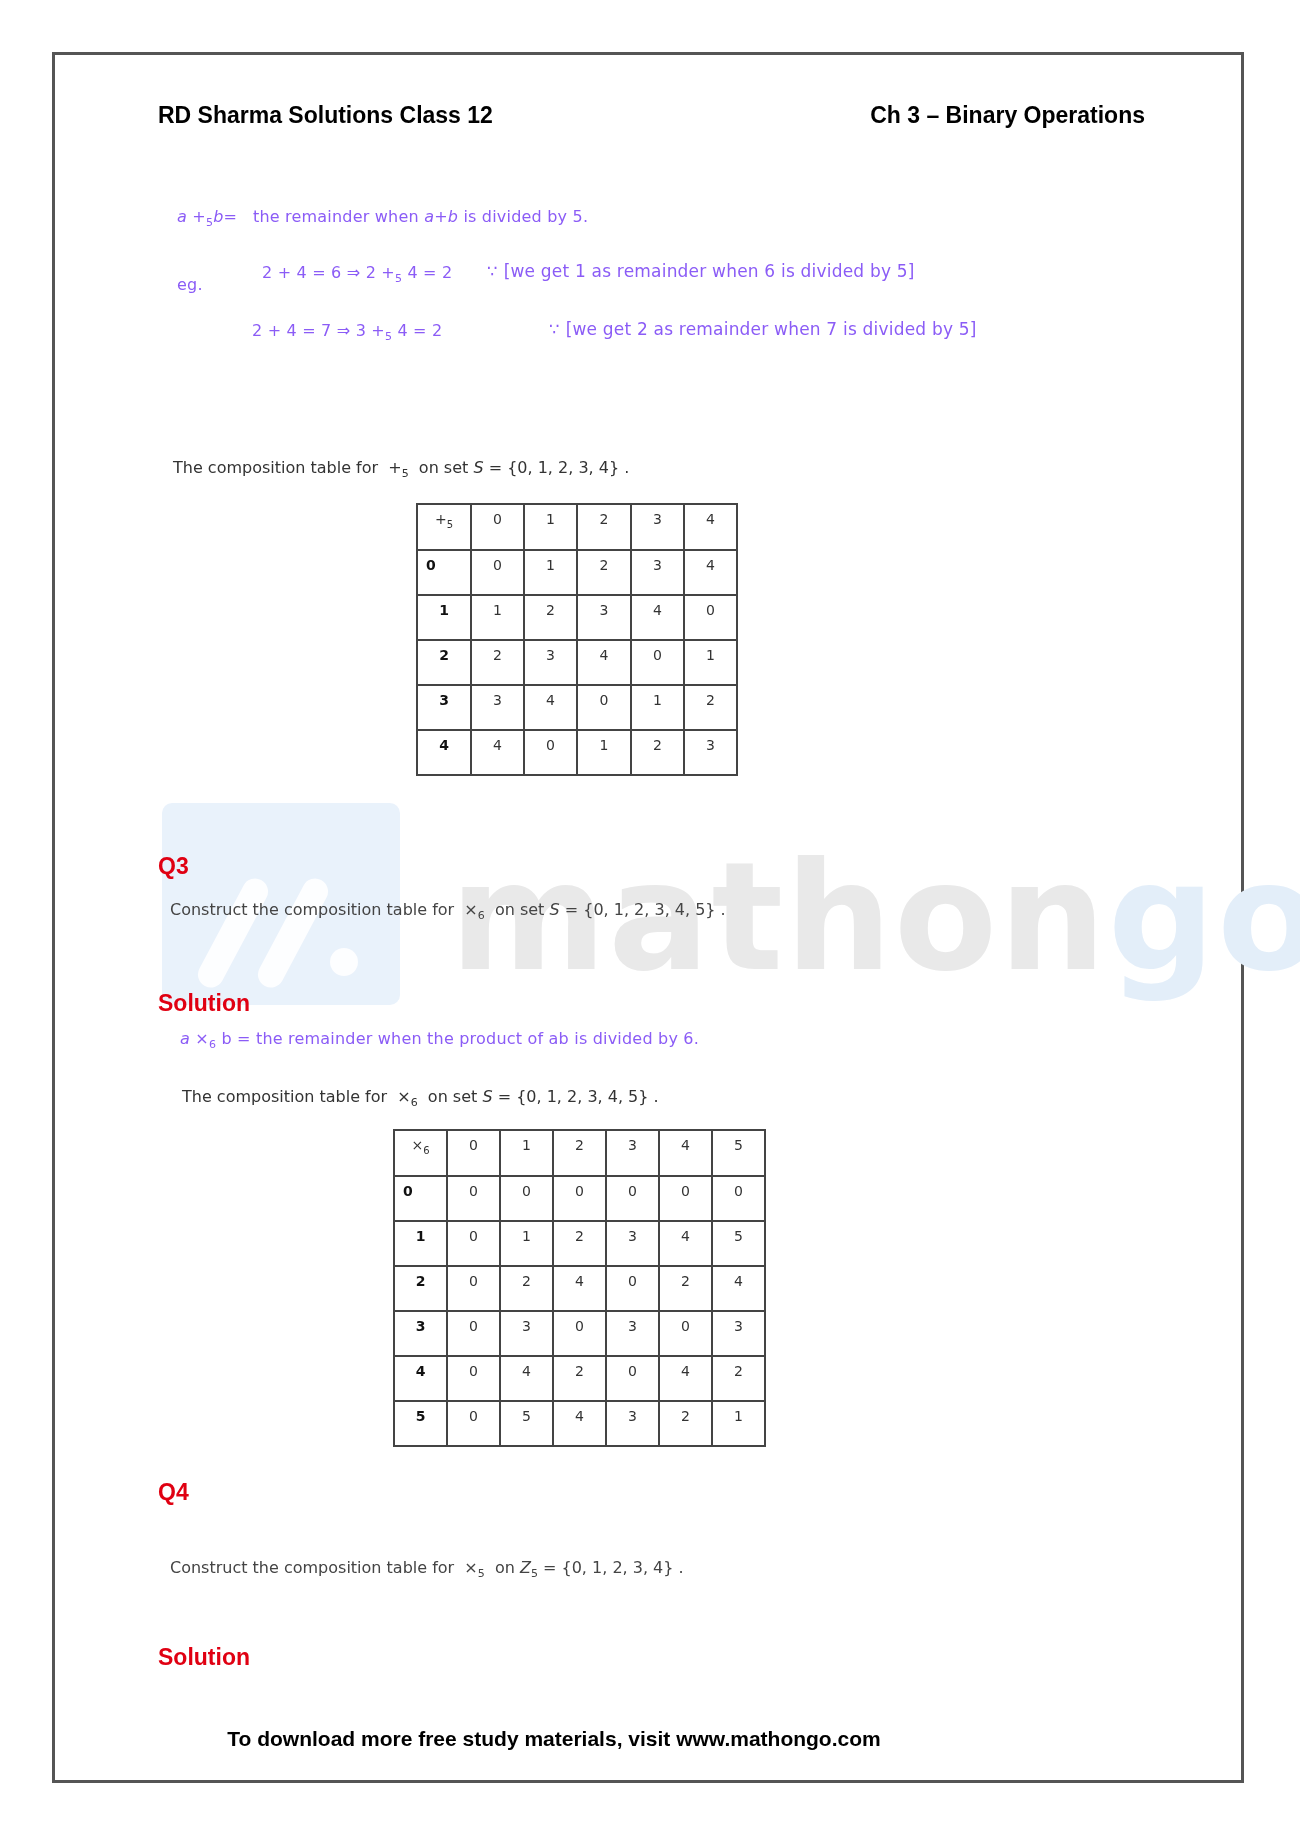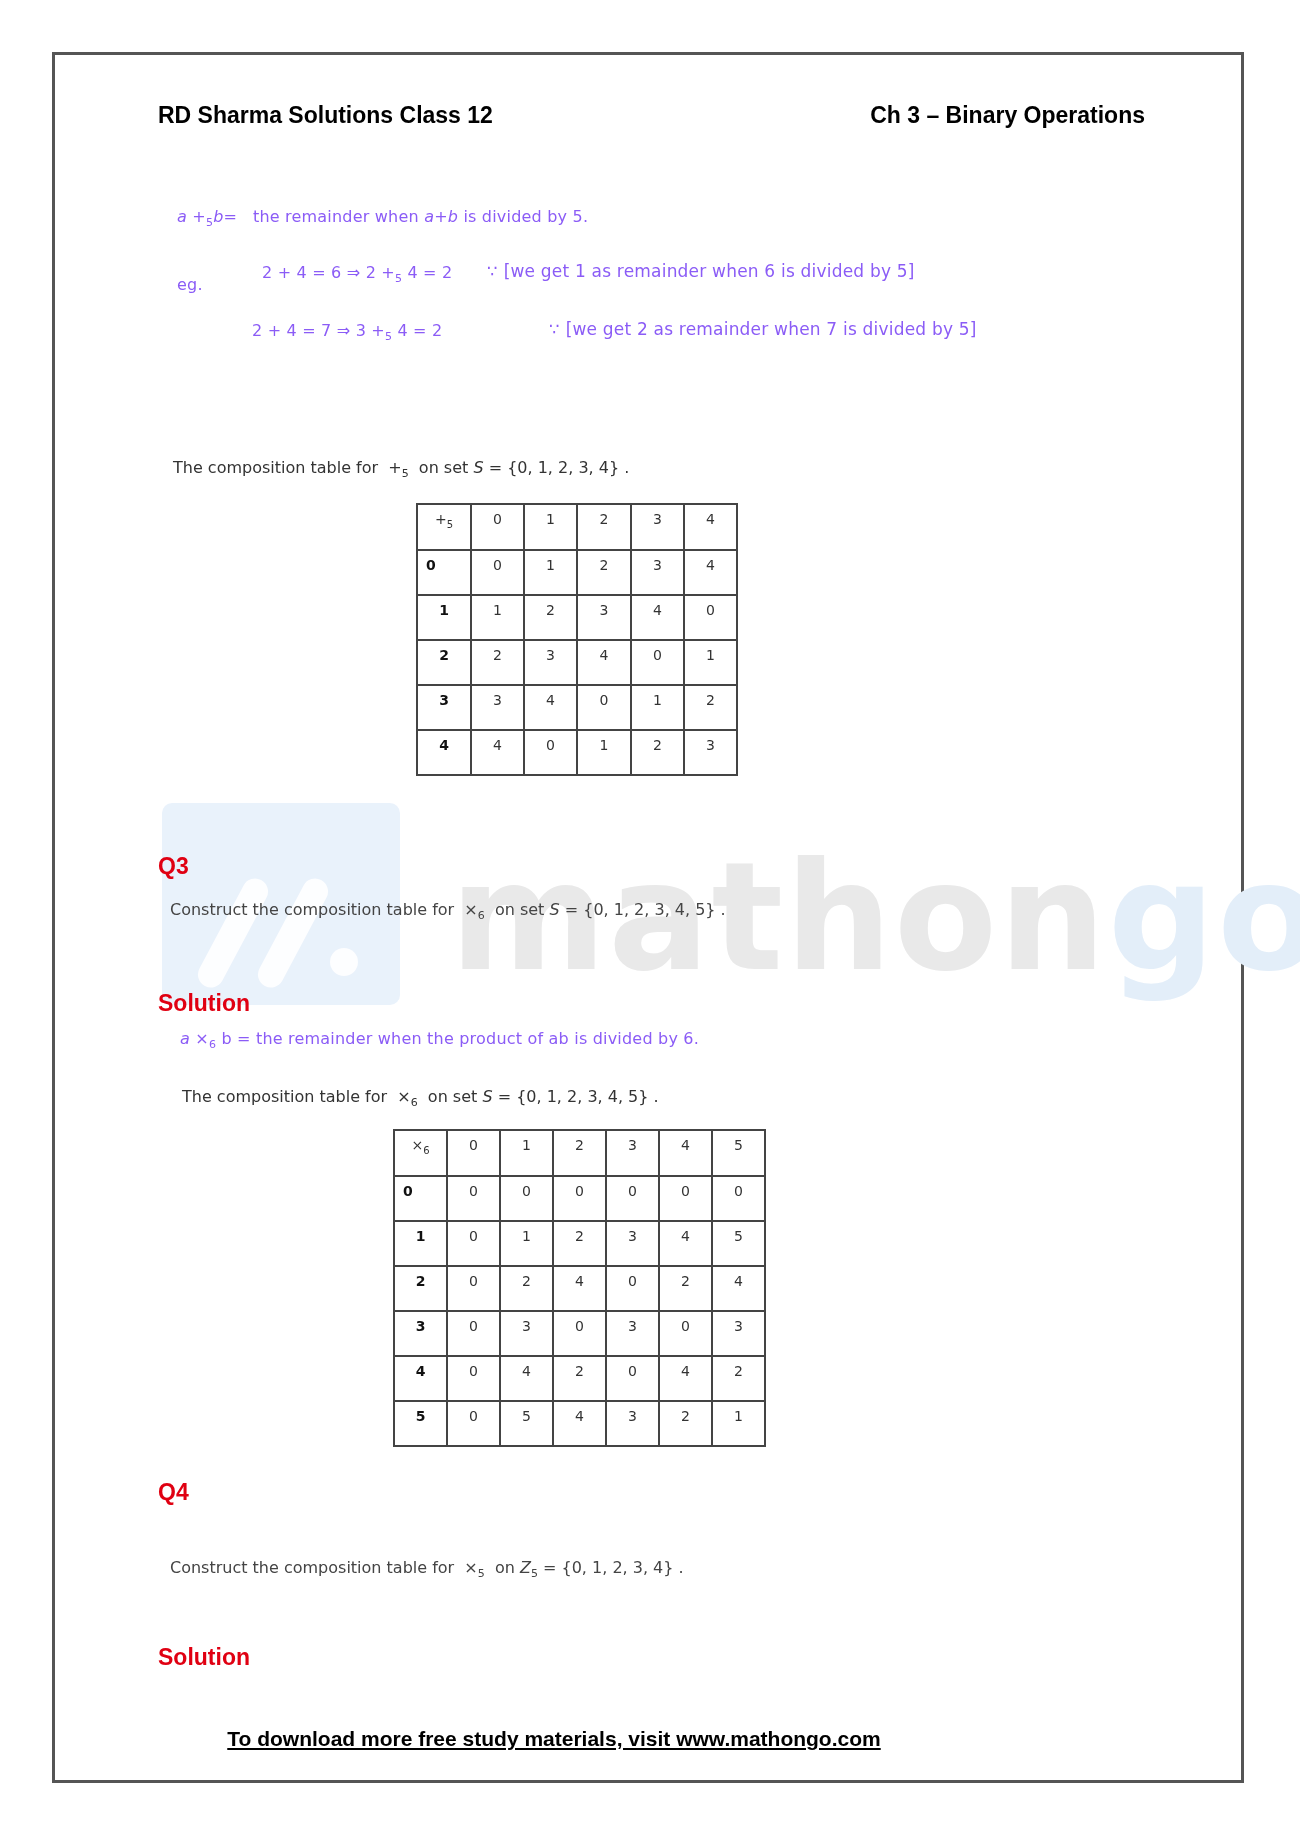--- a/index.html
+++ b/index.html
@@ -15,21 +15,21 @@
   .red { color:#e00012; font-family:"Liberation Sans", sans-serif; font-weight:bold; font-size:23px;margin-top:24px; }
   .qtext { font-family:"DejaVu Sans", sans-serif; font-size:16px; color:#444; white-space:nowrap; }
   table.comp { position:absolute; border-collapse:collapse; font-family:"DejaVu Sans", sans-serif; font-size:14px; color:#333; }
   table.comp td { border:2px solid #444; text-align:center; vertical-align:top; padding-top:6px; box-sizing:border-box; }
   table.comp td.rowhead { font-weight:bold; color:#111; text-align:center; }
   table.comp td.rowhead.first { text-align:left; padding-left:8px; }
   .watermark-box { position:absolute; left:162px; top:803px; width:238px; height:202px; background:#e6f0fb; border-radius:10px; opacity:0.85; }
   .watermark-slash { position:absolute; background:#ffffff; border-radius:14px; opacity:0.9; }
   .watermark-text { position:absolute; left:450px; top:842px; font-family:"DejaVu Sans", sans-serif; font-size:150px; font-weight:bold; color:#e9e9e9; letter-spacing:2px; line-height:1; white-space:nowrap; }
   .watermark-text .go { color:#e3eef9; }
-  .footer { position:absolute; top:1727px; left:0; width:1108px; text-align:center; font-family:"Liberation Sans", sans-serif; font-weight:bold; font-size:21px;text-decoration:underline; }
+  .footer { position:absolute; top:1727px; left:0; width:1108px; text-align:center; font-family:"Liberation Sans", sans-serif; font-weight:bold; font-size:21px; }
 </style>
 </head>
 <body>
 
 <div class="page-border"></div>
 
 <div class="watermark-box">
   <div class="watermark-slash" style="left:58px; top:70px; width:26px; height:120px; transform:rotate(28deg);"></div>
   <div class="watermark-slash" style="left:118px; top:70px; width:26px; height:120px; transform:rotate(28deg);"></div>
   <div class="watermark-slash" style="left:168px; top:145px; width:28px; height:28px; border-radius:50%;"></div>

